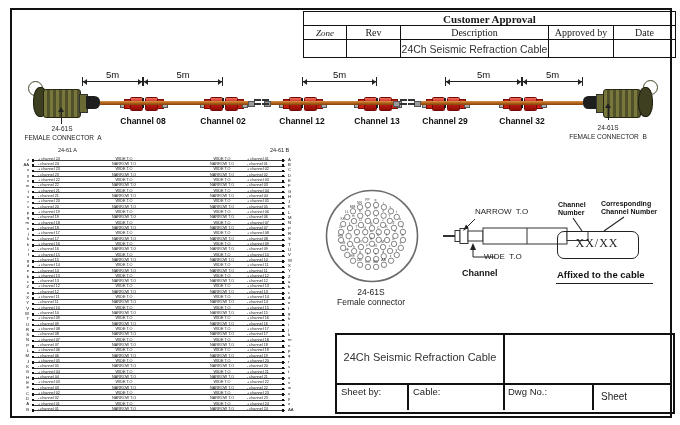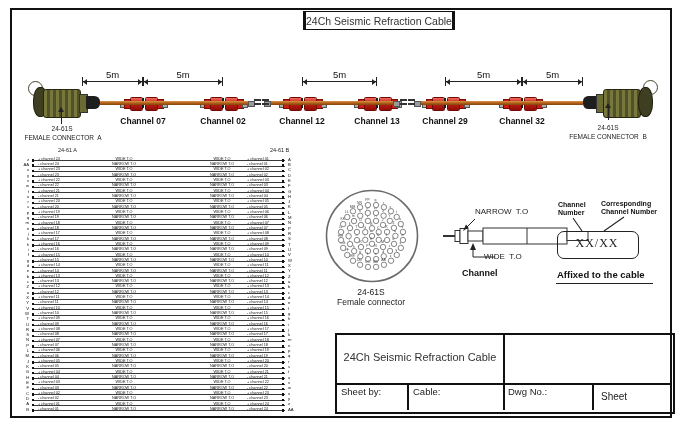--- a/index.html
+++ b/index.html
@@ -62,20 +62,30 @@
   .tb-lab{font-size:9.5px;color:#222;}
   #tb-title{font-size:11px;color:#333;text-align:center;}
 </style>
 </head>
 <body>
 
 <div class="abs" id="frame"></div>
 
 <table class="abs" id="approval">
   <tbody>
+      <tr>
+        <th class="t-title" colspan="5">Customer Approval</th>
+      </tr>
+  <tr>
+    <td class="t-lab it" style="width:42px">Zone</td>
+    <td class="t-lab" style="width:53px">Rev</td>
+    <td class="t-lab" style="width:147px">Description</td>
+    <td class="t-lab" style="width:64px">Approved by</td>
+    <td class="t-lab" style="width:61px">Date</td>
+  </tr>
   <tr>
     <td class="t-val"></td>
     <td class="t-val"></td>
     <td class="t-val">24Ch Seismic Refraction Cable</td>
     <td class="t-val"></td>
     <td class="t-val"></td>
   </tr>
 </tbody>
   </table>
 
@@ -115,21 +125,21 @@
       <div class="ah" style="right: 1px; border-left: 4px solid rgb(34, 34, 34);"></div>
     </div>
     <div class="abs dimlab" style="left: 537.5px;">5m</div>
     <div class="abs to-grey" style="left: 120px;"></div>
     <div class="abs to-ring" style="left: 124px;"></div>
     <div class="abs to-body" style="left: 129.5px;"></div>
     <div class="abs to-band" style="left: 141.8px;"></div>
     <div class="abs to-body" style="left: 145px;"></div>
     <div class="abs to-ring" style="left: 157px;"></div>
     <div class="abs to-grey" style="left: 162px;"></div>
-    <div class="abs chlab" style="left: 115px;">Channel 07</div>
+    <div class="abs chlab" style="left: 115px;">Channel 08</div>
     <div class="abs to-grey" style="left: 200px;"></div>
     <div class="abs to-ring" style="left: 204px;"></div>
     <div class="abs to-body" style="left: 209.5px;"></div>
     <div class="abs to-band" style="left: 221.8px;"></div>
     <div class="abs to-body" style="left: 225px;"></div>
     <div class="abs to-ring" style="left: 237px;"></div>
     <div class="abs to-grey" style="left: 242px;"></div>
     <div class="abs chlab" style="left: 195px;">Channel 02</div>
     <div class="abs to-grey" style="left: 279px;"></div>
     <div class="abs to-ring" style="left: 283px;"></div>

